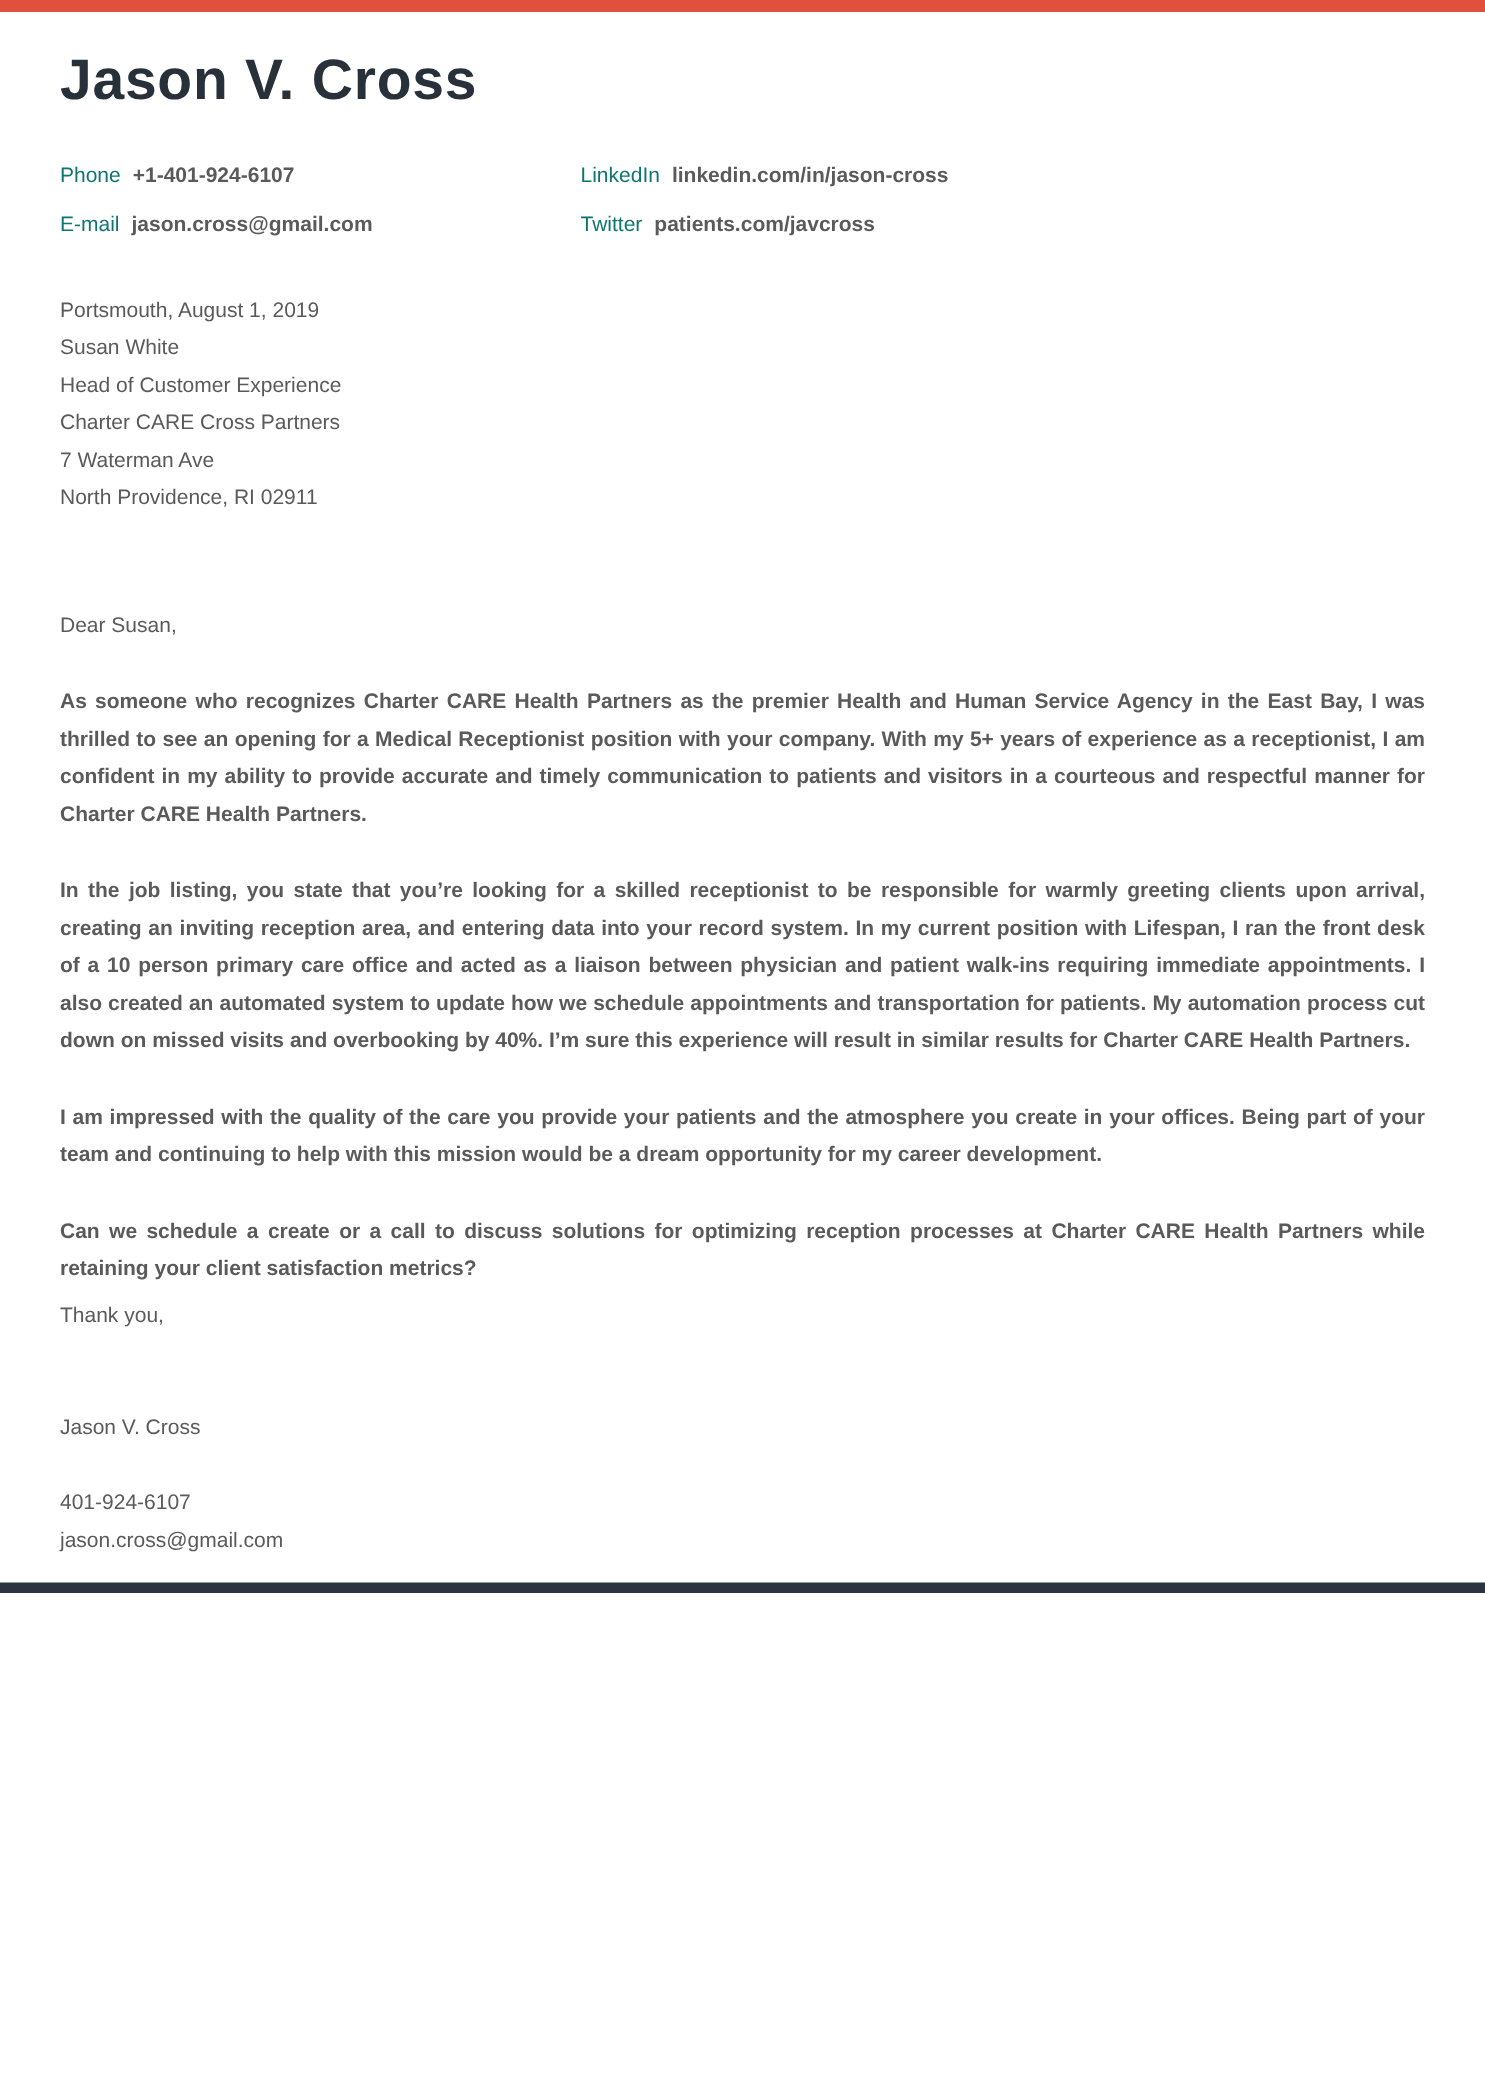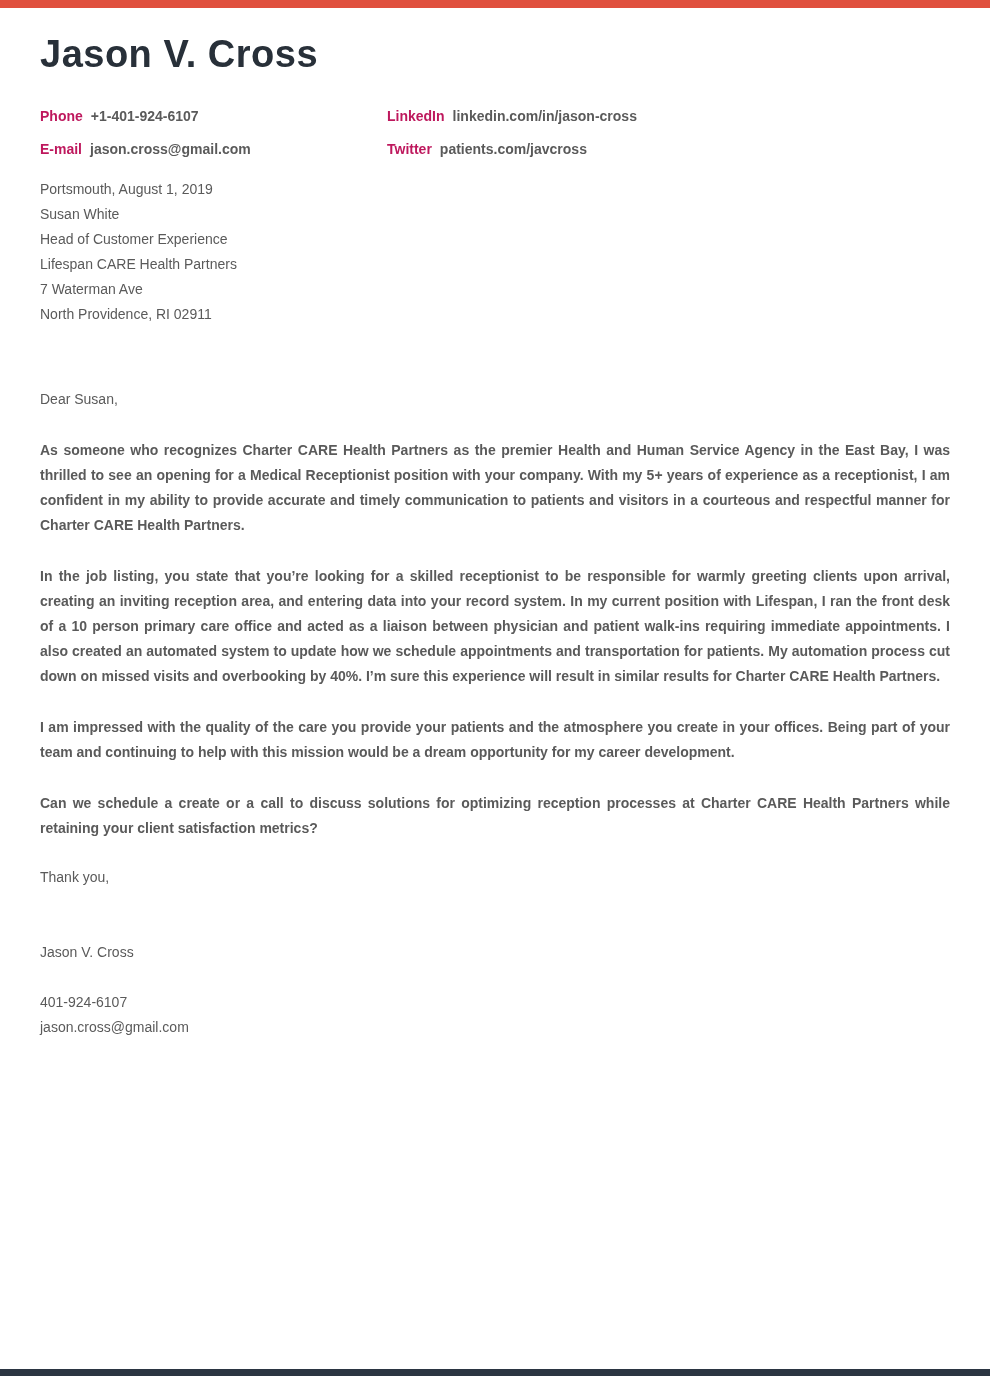--- a/index.html
+++ b/index.html
@@ -5,21 +5,21 @@
   * { margin: 0; padding: 0; box-sizing: border-box; }
   html, body { background: #ffffff; }
   body {
     font-family: "Liberation Sans", "DejaVu Sans", sans-serif;
     width: 990px;
     margin: 0 auto;
   }
   .page {
     position: relative;
     width: 990px;
-    height: 1376px;
+    height: 1062px;
     background: #ffffff;
     overflow: hidden;
   }
   .accent-bar-top {
     position: absolute;
     top: 0; left: 0; right: 0;
     height: 8px;
   }
   .accent-bar-bottom {
     position: absolute;
@@ -39,39 +39,39 @@
   .contact-grid {
     margin-top: 30px;
     display: grid;
     grid-template-columns: 347px auto;
     row-gap: 13px;
     font-size: 14px;
     line-height: 20px;
   }
   .contact-item { white-space: nowrap; }
   .contact-label {
-    font-weight: 700;
-    color: #be185d;
+    font-weight: 400;
+    color: #0f766e;
     margin-right: 8px;
   }
   .contact-value { color: #5a5a5a; font-weight: bold; }
   .letter {
     color: #5a5a5a;
     font-size: 14px;
     line-height: 25px;
   }
-  .dateline { margin-top: 18px; }
+  .dateline { margin-top: 35px; }
   .recipient { }
   .salutation { margin-top: 60px; }
   .para {
     margin-top: 26px;
     text-align: justify;
     font-weight: bold;
   }
-  .closing { margin-top: 24px; }
+  .closing { margin-top: 6px; }
   .signature-name { margin-top: 50px; }
   .signature-contact { margin-top: 25px; }
 </style>
 </head>
 <body>
 
 <div class="page">
 
   <div class="accent-bar-top" style="background: rgb(224, 80, 62);"></div>
 
@@ -94,21 +94,21 @@
       </div>
     </div>
 
     <div class="letter">
 
       <div class="dateline">Portsmouth, August 1, 2019</div>
 
       <div class="recipient">
         <div>Susan White</div>
         <div>Head of Customer Experience</div>
-        <div>Lifespan CARE Health Partners</div>
+        <div>Charter CARE Cross Partners</div>
         <div>7 Waterman Ave</div>
         <div>North Providence, RI 02911</div>
       </div>
 
       <div class="salutation">Dear Susan,</div>
 
       <p class="para">As someone who recognizes Charter CARE Health Partners as the premier Health and Human Service Agency in the East Bay, I was thrilled to see an opening for a Medical Receptionist position with your company. With my 5+ years of experience as a receptionist, I am confident in my ability to provide accurate and timely communication to patients and visitors in a courteous and respectful manner for Charter CARE Health Partners.</p>
       <p class="para">In the job listing, you state that you’re looking for a skilled receptionist to be responsible for warmly greeting clients upon arrival, creating an inviting reception area, and entering data into your record system. In my current position with Lifespan, I ran the front desk of a 10 person primary care office and acted as a liaison between physician and patient walk-ins requiring immediate appointments. I also created an automated system to update how we schedule appointments and transportation for patients. My automation process cut down on missed visits and overbooking by 40%. I’m sure this experience will result in similar results for Charter CARE Health Partners.</p>
       <p class="para">I am impressed with the quality of the care you provide your patients and the atmosphere you create in your offices. Being part of your team and continuing to help with this mission would be a dream opportunity for my career development.</p>
       <p class="para">Can we schedule a create or a call to discuss solutions for optimizing reception processes at Charter CARE Health Partners while retaining your client satisfaction metrics?</p>

